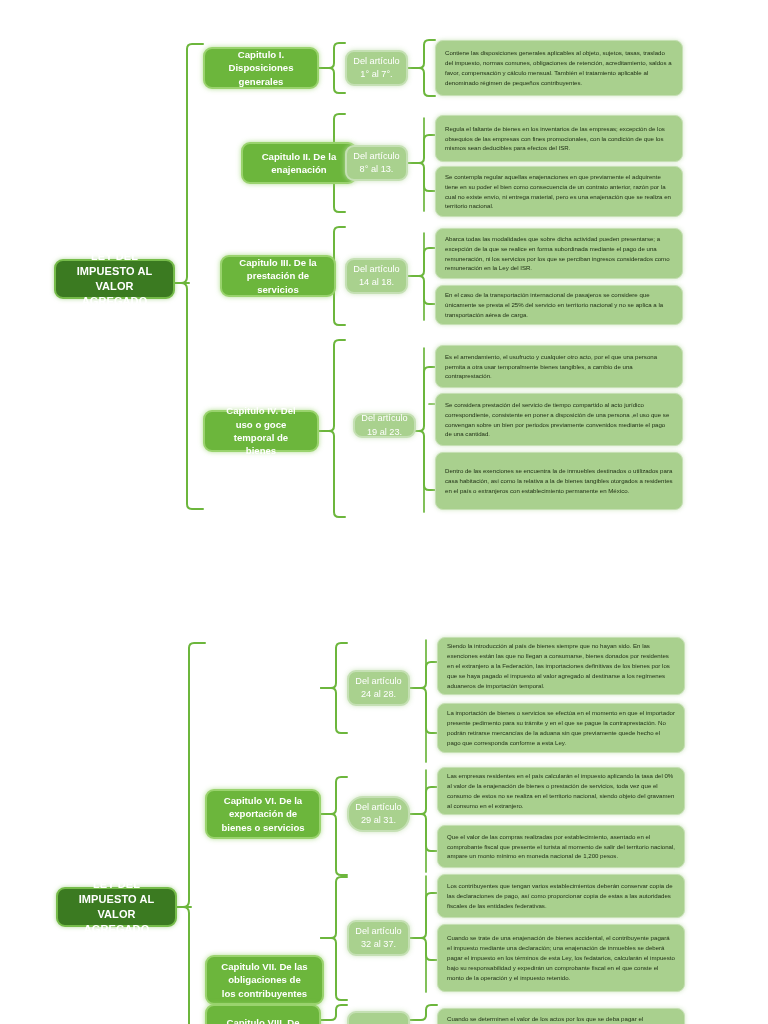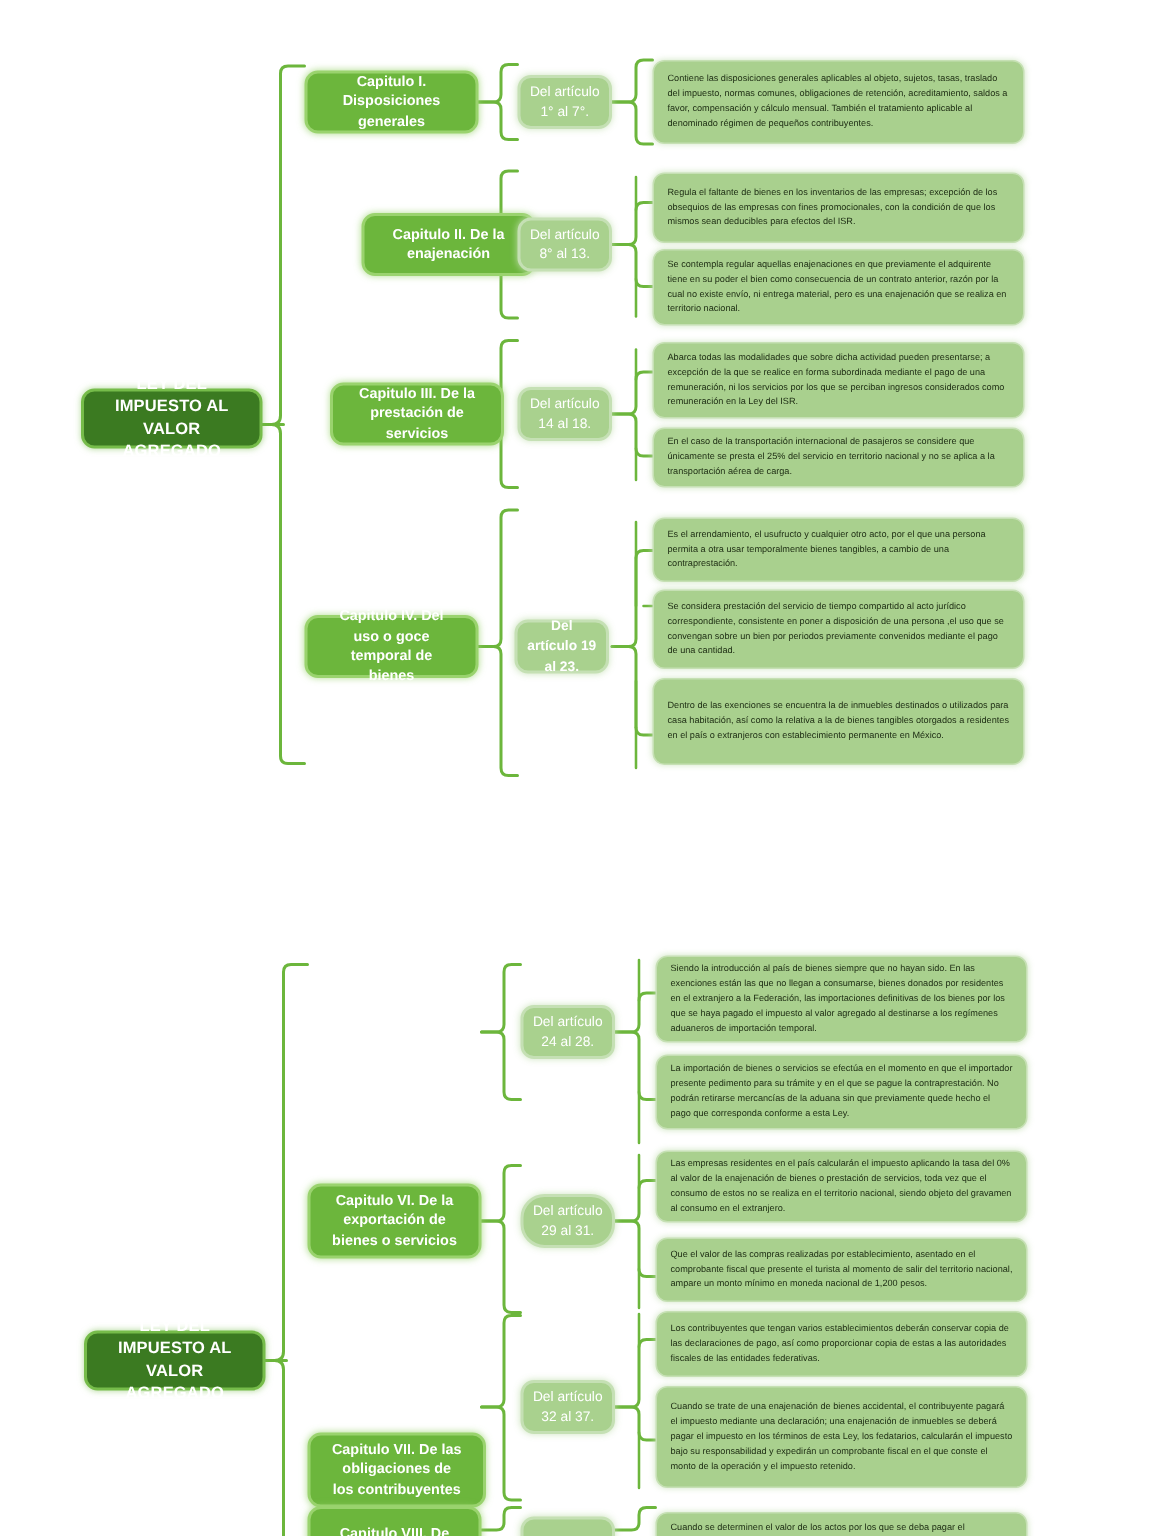--- a/index.html
+++ b/index.html
@@ -213,21 +213,21 @@
   <div class="detail-node" style="left:435px;top:228px;width:248px;height:51px;">
     <span>Abarca todas las modalidades que sobre dicha actividad pueden presentarse; a excepción de la que se realice en forma subordinada mediante el pago de una remuneración, ni los servicios por los que se perciban ingresos considerados como remuneración en la Ley del ISR.</span>
   </div>
   <div class="detail-node" style="left:435px;top:285px;width:248px;height:40px;">
     <span>En el caso de la transportación internacional de pasajeros se considere que únicamente se presta el 25% del servicio en territorio nacional y no se aplica a la transportación aérea de carga.</span>
   </div>
 
   <div class="chapter-node" style="left:203px;top:410px;width:116px;height:42px;">
     <span>Capitulo IV. Del uso o goce temporal de bienes</span>
   </div>
-  <div class="article-node" style="left:343px;top:413px;width:63px;height:36px;font-weight:bold;">
+  <div class="article-node" style="left:353px;top:413px;width:63px;height:25px;">
     <span>Del artículo 19 al 23.</span>
   </div>
   <div class="detail-node" style="left:435px;top:345px;width:248px;height:43px;">
     <span>Es el arrendamiento, el usufructo y cualquier otro acto, por el que una persona permita a otra usar temporalmente bienes tangibles, a cambio de una contraprestación.</span>
   </div>
   <div class="detail-node" style="left:435px;top:393px;width:248px;height:53px;">
     <span>Se considera prestación del servicio de tiempo compartido al acto jurídico correspondiente, consistente en poner a disposición de una persona ,el uso que se convengan sobre un bien por periodos previamente convenidos mediante el pago de una cantidad.</span>
   </div>
   <div class="detail-node" style="left:435px;top:452px;width:248px;height:58px;">
     <span>Dentro de las exenciones se encuentra la de inmuebles destinados o utilizados para casa habitación, así como la relativa a la de bienes tangibles otorgados a residentes en el país o extranjeros con establecimiento permanente en México.</span>

